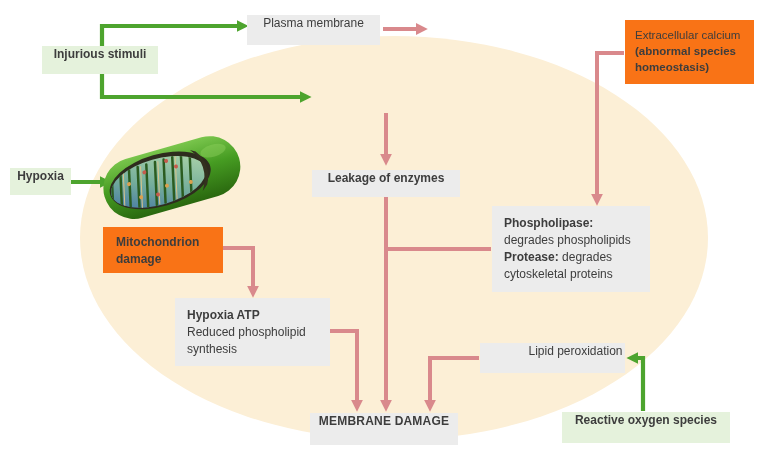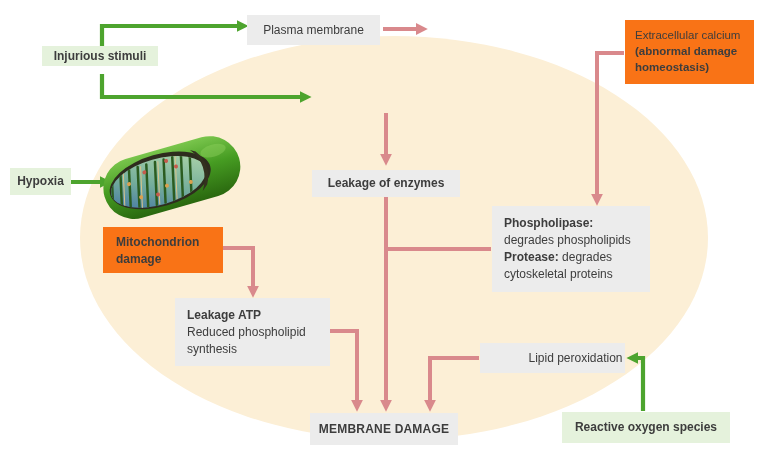--- a/index.html
+++ b/index.html
@@ -13,21 +13,21 @@
   }
   svg.arrows { position:absolute; left:0; top:0; z-index:1; }
   svg.mito { position:absolute; z-index:2; }
   .node {
     position:absolute; box-sizing:border-box; z-index:2;
     font-size:12px; line-height:16.5px; color:#3d3d3d;
   }
   .gray  { background:#ececec; }
   .green { background:#e5f2dc; }
   .pink  { background:#f97316; }
-  .center { display:flex; align-items:center; justify-content:center; text-align:center; }
+  .center { display:flex; justify-content:center; text-align:center; }
   .bold { font-weight:700; }
   .ln { display:block; white-space:nowrap; }
   .nw { white-space:nowrap; }
 </style>
 </head>
 <body>
 
 <div id="canvas">
 
   <div class="cell"></div>
@@ -107,32 +107,32 @@
             <circle cx="55" cy="58" r="2" fill="#c65a4c"></circle>
           <circle cx="38" cy="56" r="2" fill="#dba04f"></circle>
             <circle cx="72" cy="28" r="2" fill="#c65a4c"></circle>
         </g>
       </g>
       <path d="M98 24 Q113 43 99 67 L105 62 Q115 44 103 27 Z" fill="#33311f"></path>
       <ellipse cx="120" cy="31" rx="13" ry="6" fill="#8fd15e" opacity="0.45"></ellipse>
     </g>
   </svg>
 
-  <div class="node green center bold" style="left:42px; top:46px; width:116px; height:20px;">
+  <div class="node green center bold" style="left:42px; top:46px; width:116px; height:28px;">
     <span class="nw">Injurious stimuli</span>
   </div>
 
   <div class="node gray center" style="left:247px; top:15px; width:133px; height:30px;">
     <span class="nw">Plasma membrane</span>
   </div>
 
 
   <div class="node pink" style="left:625px; top:20px; width:129px; height:64px; padding:7px 0 0 10px; font-size:11.5px; line-height:16px;">
     <span class="ln">Extracellular calcium</span>
-    <span class="ln bold">(abnormal damage</span>
+    <span class="ln bold">(abnormal species</span>
     <span class="ln bold">homeostasis)</span>
   </div>
 
 
   <div class="node gray center bold" style="left:312px; top:170px; width:148px; height:27px;">
     <span class="nw">Leakage of enzymes</span>
   </div>
 
   <div class="node green center bold" style="left:10px; top:168px; width:61px; height:27px;">
     <span class="nw">Hypoxia</span>
@@ -144,21 +144,21 @@
   </div>
 
   <div class="node gray" style="left:492px; top:206px; width:158px; height:86px; padding:9px 0 4px 12px; line-height:17px;">
     <span class="ln bold">Phospholipase:</span>
     <span class="ln">degrades phospholipids</span>
     <span class="ln"><span class="bold">Protease:</span><span> degrades</span></span>
     <span class="ln">cytoskeletal proteins</span>
   </div>
 
   <div class="node gray" style="left:175px; top:298px; width:155px; height:68px; padding:9px 0 0 12px; line-height:17px;">
-    <span class="ln bold">Leakage ATP</span>
+    <span class="ln bold">Hypoxia ATP</span>
     <span class="ln">Reduced phospholipid</span>
     <span class="ln">synthesis</span>
   </div>
 
   <div class="node gray center" style="left:480px; top:343px; width:145px; height:30px;padding-left:46px;">
     <span class="nw">Lipid peroxidation</span>
   </div>
 
   <div class="node gray center bold" style="left:310px; top:413px; width:148px; height:32px; letter-spacing:0.2px;">
     <span class="nw">MEMBRANE DAMAGE</span>

